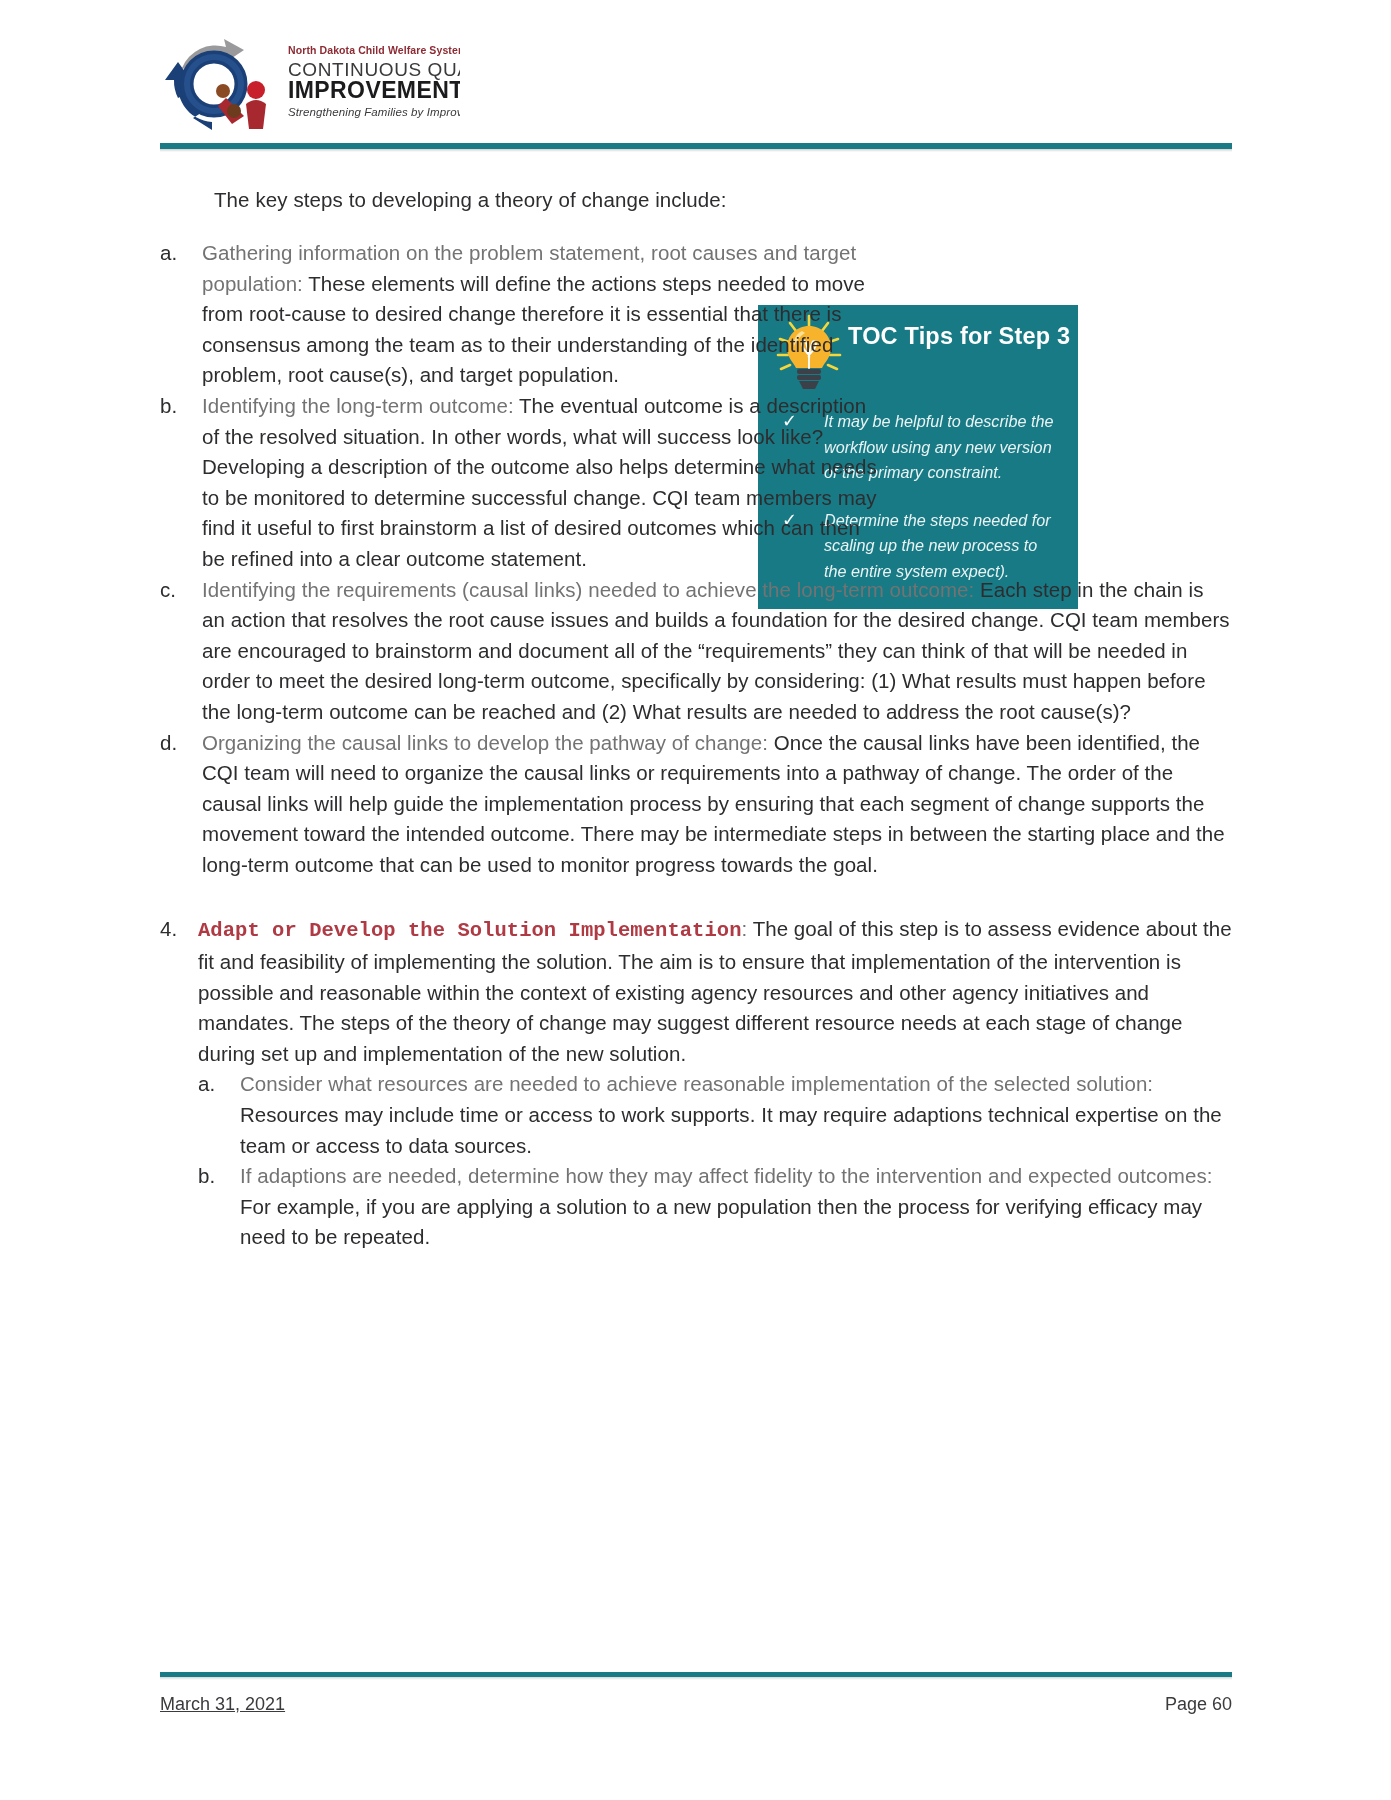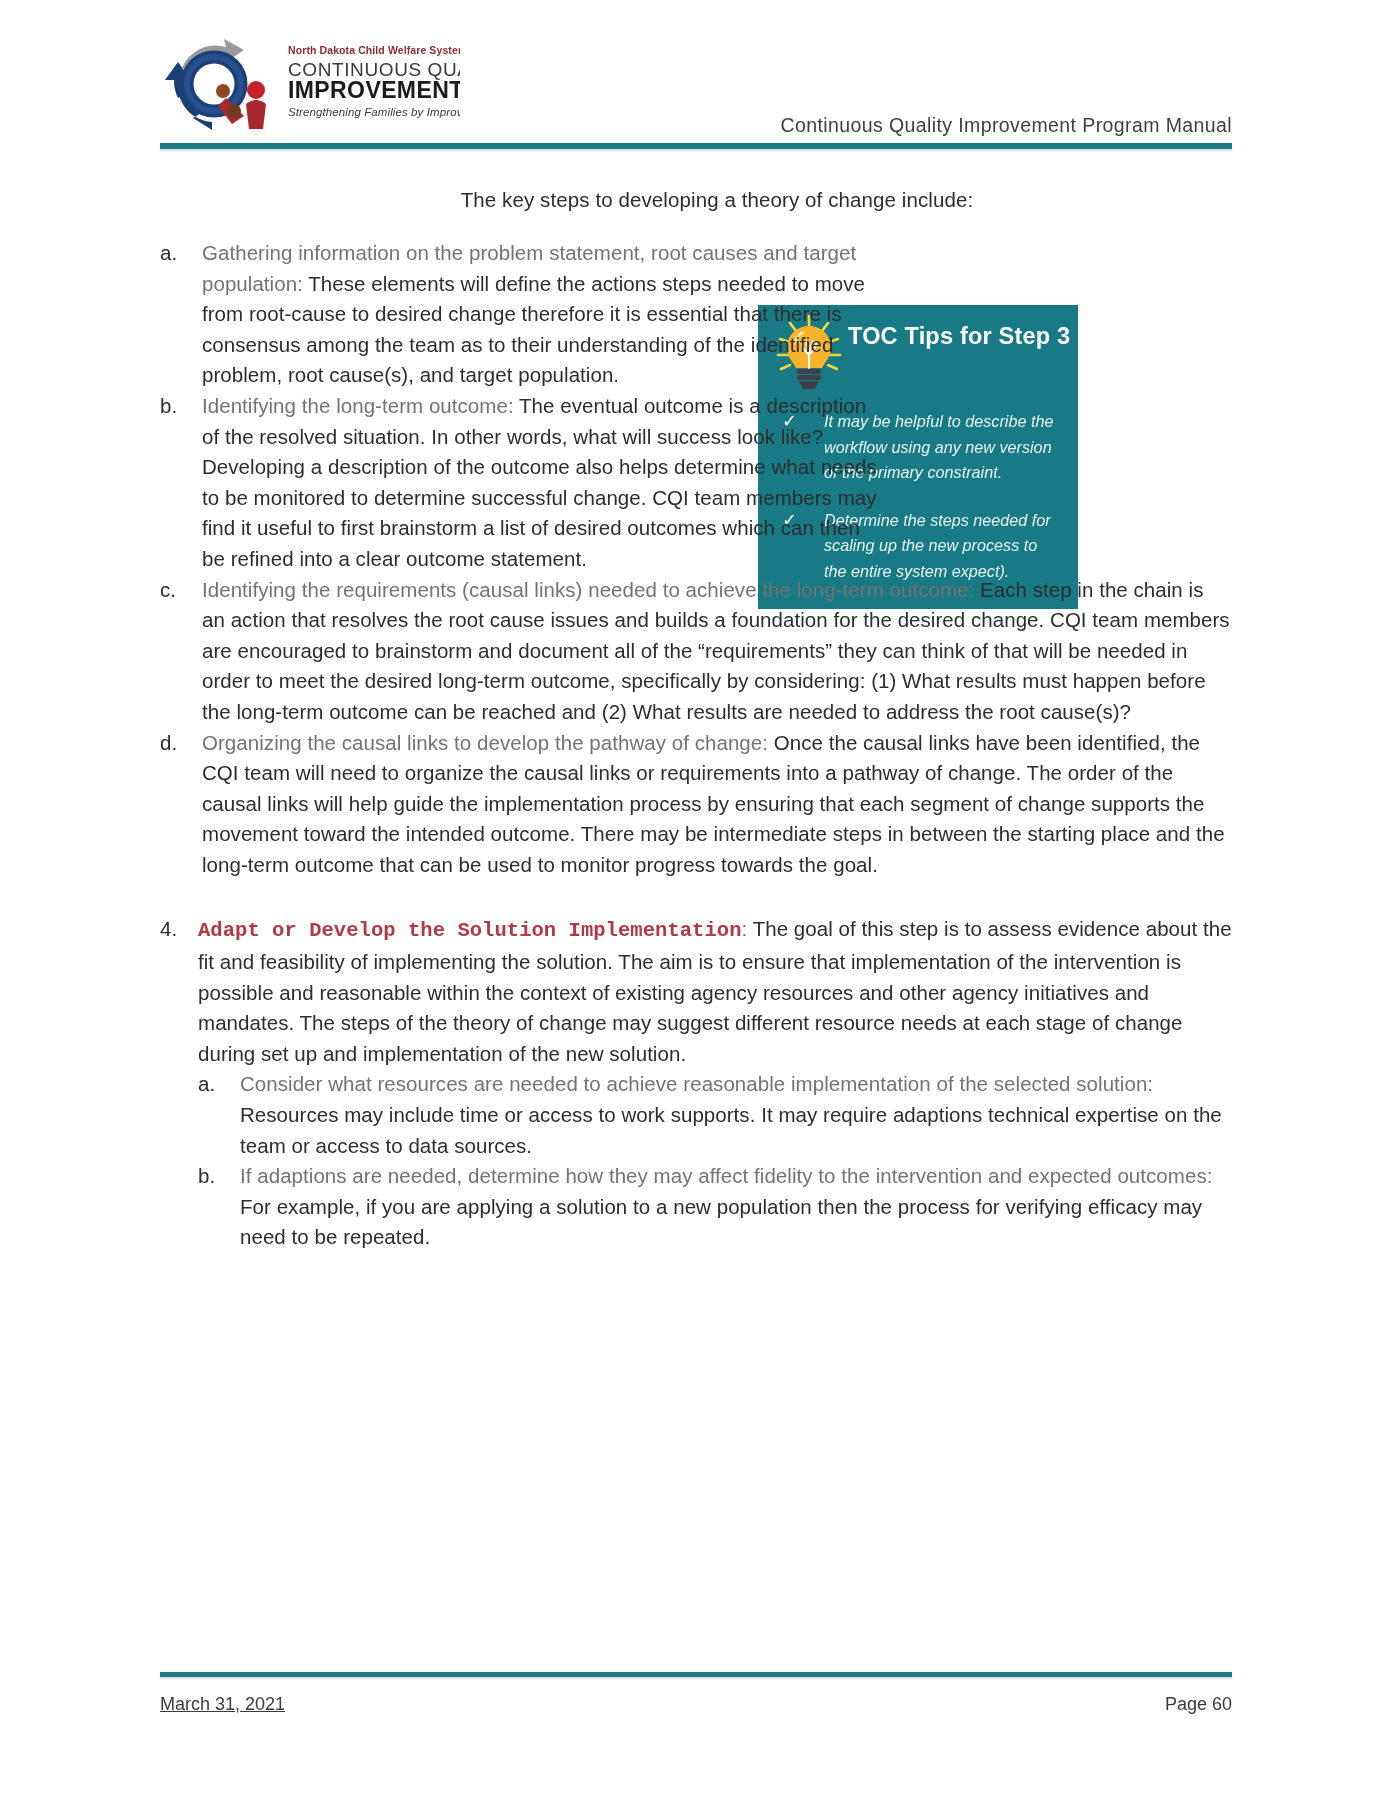--- a/index.html
+++ b/index.html
@@ -70,23 +70,22 @@
   .content {
     position: absolute;
     left: 160px;
     top: 188px;
     width: 1072px;
   }
   .intro {
     font-size: 20.5px;
     font-weight: 300;
     color: #2d2d30;
-    margin: 0 0 26px 42px;
+    margin: 0 0 26px 54px;
     letter-spacing: 0.1px;
-    text-align: center;
   }
 
   ol.alpha, ol.num {
     list-style: none;
     margin: 0;
     padding: 0;
   }
   li.item {
     position: relative;
     font-size: 20.5px;
@@ -247,21 +246,20 @@
         <circle cx="96" cy="56" r="9" fill="#c8202a"></circle>
         <path d="M 86 70 Q 96 62 106 70 L 103 95 L 89 95 Z" fill="#a8282f"></path>
 
         <text x="128" y="20" font-family="'Liberation Sans', sans-serif" font-size="10.5" font-weight="700" fill="#8c2b33" letter-spacing="0.1">North Dakota Child Welfare System</text>
         <text x="128" y="42" font-family="'Liberation Sans', sans-serif" font-size="19" font-weight="300" fill="#3a3a3d" letter-spacing="0.6">CONTINUOUS QUALITY</text>
         <text x="128" y="64" font-family="'Liberation Sans', sans-serif" font-size="23" font-weight="700" fill="#1b1b1d" letter-spacing="0.4">IMPROVEMENT</text>
         <text x="128" y="82" font-family="'Liberation Sans', sans-serif" font-size="11.5" font-style="italic" fill="#3a3a3d" letter-spacing="0.1">Strengthening Families by Improving Quality</text>
       </svg>
     </div>
 
-    <div class="header-title">Continuous Quality Improvement Program Manual</div>
   </div>
 
   <div class="header-rule"></div>
   <div class="header-rule-shadow"></div>
 
   <div class="callout">
     <div class="callout-head">
       <div class="bulb">
         <svg width="74" height="80" viewBox="0 0 74 80" xmlns="http://www.w3.org/2000/svg">
           <g stroke="#f5d63b" stroke-width="2.6" stroke-linecap="round">

